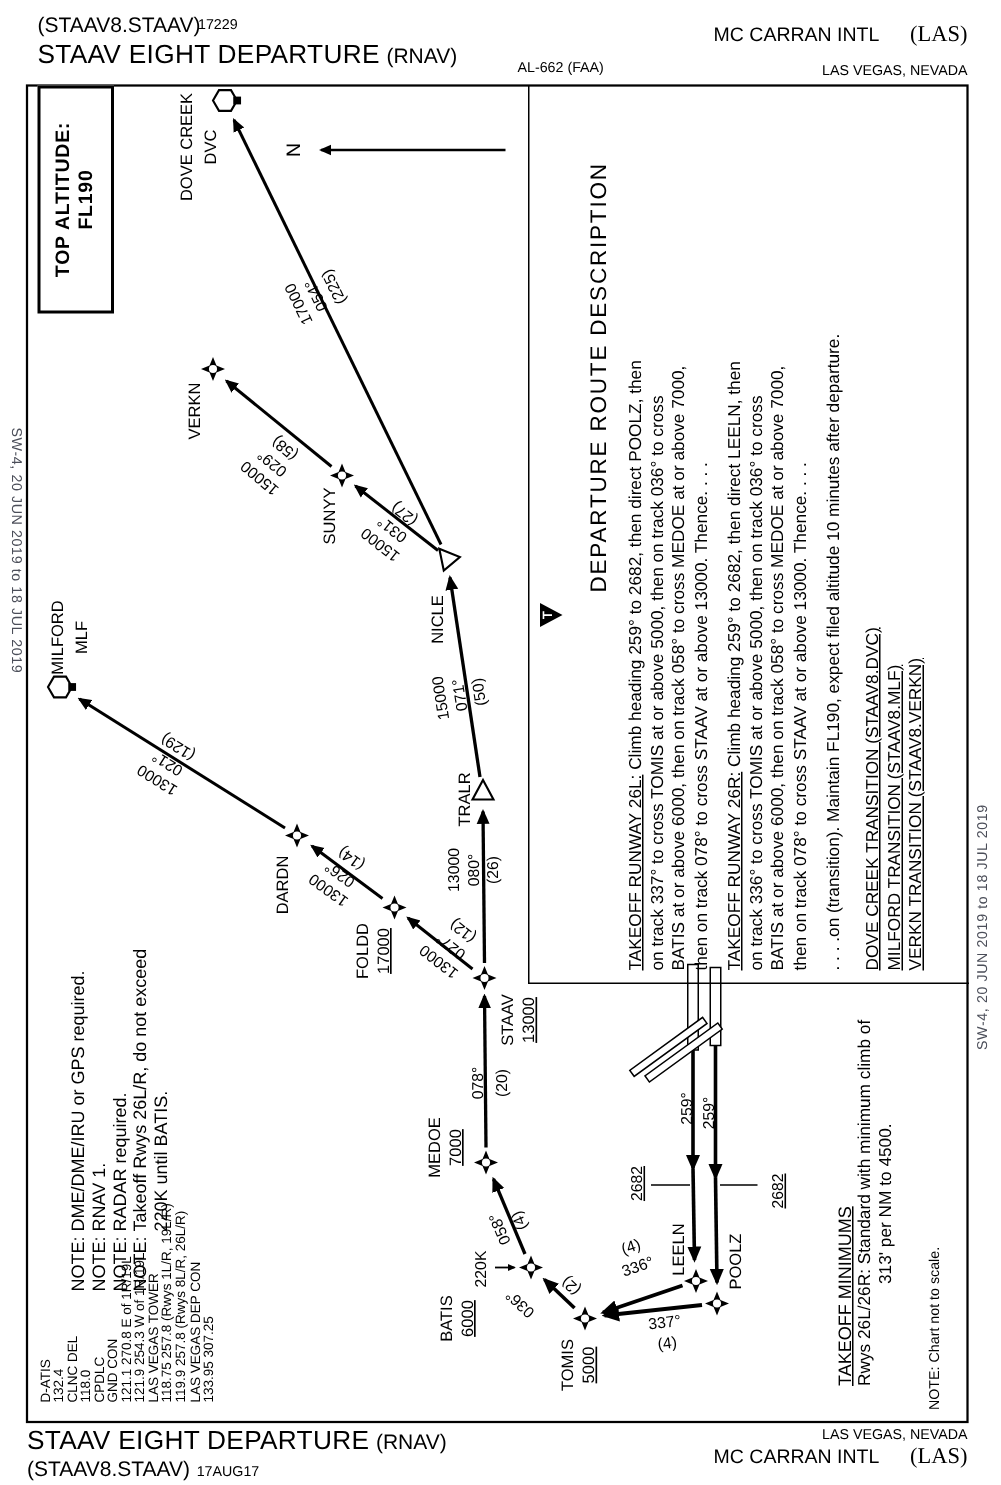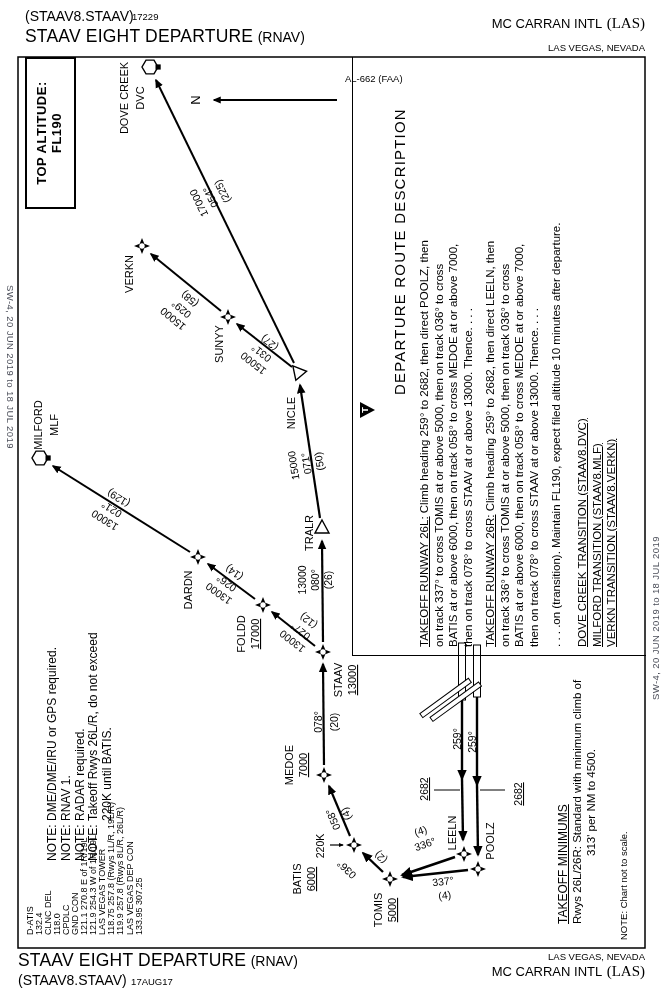--- a/index.html
+++ b/index.html
@@ -12,21 +12,21 @@
   .rotCW{position:absolute;top:0;left:0;transform-origin:top left;
          transform:rotate(90deg) translateY(-100%);}
   svg{position:absolute;left:0;top:0;}
   svg text{fill:#000;font-family:"Liberation Sans",sans-serif;}
   .u{text-decoration:underline;}
   .wpname{font-size:11px;}
   .leglbl{font-size:10.5px;}
   .hdr-big{font-size:17.5px;letter-spacing:.2px;white-space:nowrap;}
   .hdr-mid{font-size:14px;white-space:nowrap;}
   .hdr-sm{font-size:9.5px;white-space:nowrap;}
-  .serif{font-family:"Liberation Serif",serif;font-size:15px;}
+  .serif{font-family:"Liberation Serif",serif;font-size:15px;margin-left:16px;}
   .routebox{border-left:1.3px solid #000;border-bottom:1.3px solid #000;background:transparent;}
   .rd-head{position:absolute;left:260px;top:38px;font-size:15px;letter-spacing:1.2px;white-space:nowrap;}
   .rd-par{position:absolute;left:8px;font-size:11.5px;line-height:14.5px;white-space:nowrap;}
   .rd-line{white-space:nowrap;}
   .lead{text-decoration:underline;}
   .trans{text-decoration:underline;}
   .note-line{display:flex;font-size:12px;line-height:13.8px;white-space:nowrap;}
   .note-prefix{width:40px;flex:none;}
   .comm-line{font-size:9px;line-height:9.05px;white-space:nowrap;}
   .tam-box{border:2px solid #000;background:#fff;}
@@ -39,21 +39,21 @@
 </style>
 </head>
 <body>
 
 <div class="abs hdr-mid" style="left:25px;top:8px;">(STAAV8.STAAV)</div>
 <div class="abs hdr-sm" style="left:132px;top:11px;text-align:center;">17229</div>
 <div class="abs" style="left:25px;top:26px;">
   <span class="hdr-big">STAAV EIGHT DEPARTURE</span>
   <span class="hdr-mid">(RNAV)</span>
 </div>
-<div class="abs hdr-sm" style="left:345px;top:40px;margin-top:33px;">AL-662 (FAA)</div>
+<div class="abs hdr-sm" style="left:345px;top:40px;">AL-662 (FAA)</div>
 <div class="abs" style="right:22px;top:14px;text-align:right;">
   <span style="font-size:13px;">MC CARRAN INTL</span>
   <span class="serif">(LAS)</span>
 </div>
 <div class="abs hdr-sm" style="right:22px;top:42px;">LAS VEGAS, NEVADA</div>
 
 <svg width="667" height="990" viewBox="0 0 667 990">
   <defs>
     <marker id="arw" viewBox="0 0 6 6" refX="5" refY="3" markerWidth="4.5" markerHeight="4.5" orient="auto" markerUnits="strokeWidth">
       <path d="M0,0.4 L6,3 L0,5.6 z" fill="#000"></path>

